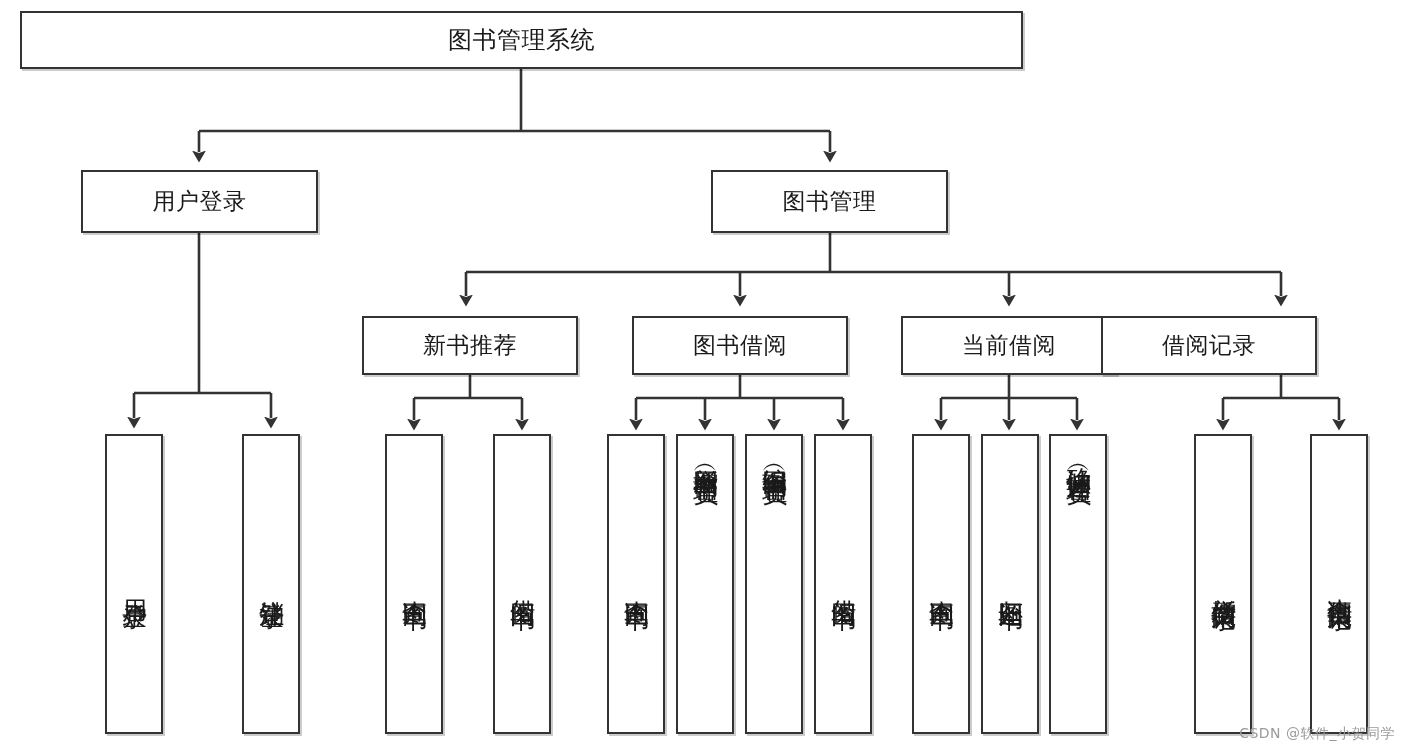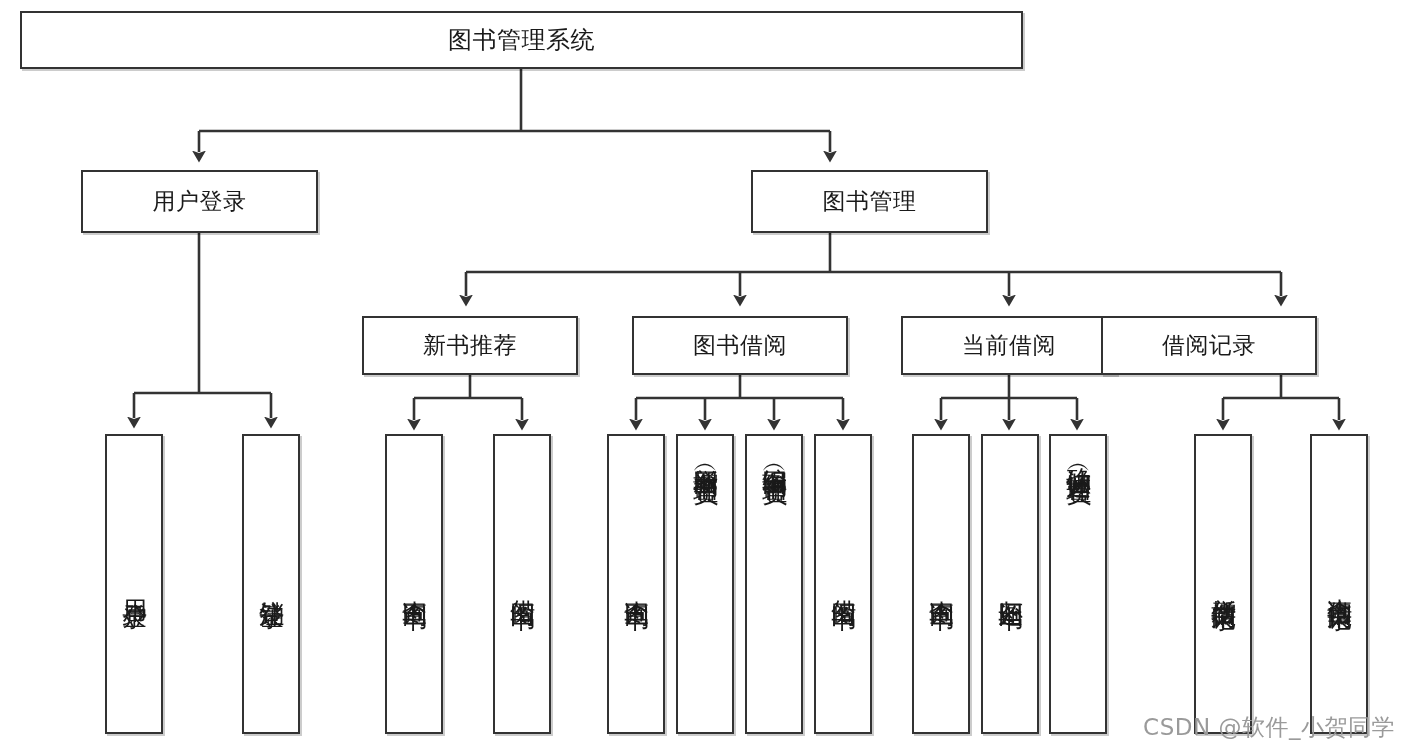--- a/index.html
+++ b/index.html
@@ -69,21 +69,21 @@
     align-items: center;
     padding-top: 0;
   }
   .node.vert.short .node-label {
     margin-top: 0;
   }
   #watermark {
     position: absolute;
     right: 10px;
     bottom: 4px;
-    font-size: 23px;
+    font-size: 14px;
     color: #9a9a9a;
     letter-spacing: 0.5px;
     z-index: 5;
     user-select: none;
     white-space: nowrap;
   }
 </style>
 </head>
 <body>
 
@@ -140,21 +140,21 @@
   </svg>
 
   <div class="node horiz root" style="left:20px; top:11px; width:1003px; height:58px;">
     <span class="node-label">图书管理系统</span>
   </div>
 
   <div class="node horiz" style="left:81px; top:170px; width:237px; height:63px;">
     <span class="node-label">用户登录</span>
   </div>
 
-  <div class="node horiz" style="left:711px; top:170px; width:237px; height:63px;margin-left:40px;">
+  <div class="node horiz" style="left:711px; top:170px; width:237px; height:63px;">
     <span class="node-label">图书管理</span>
   </div>
 
   <div class="node horiz" style="left:632px; top:316px; width:216px; height:59px;">
     <span class="node-label">图书借阅</span>
   </div>
 
   <div class="node horiz" style="left:362px; top:316px; width:216px; height:59px;">
     <span class="node-label">新书推荐</span>
   </div>

